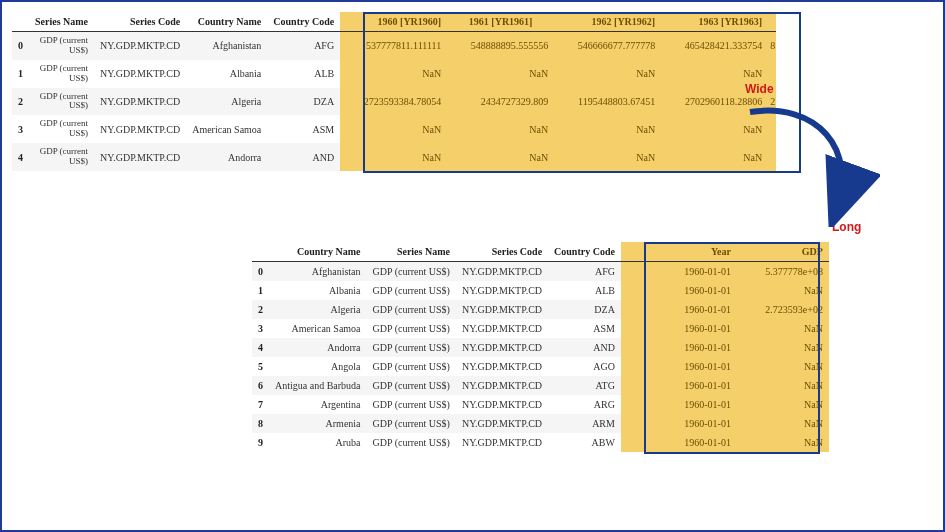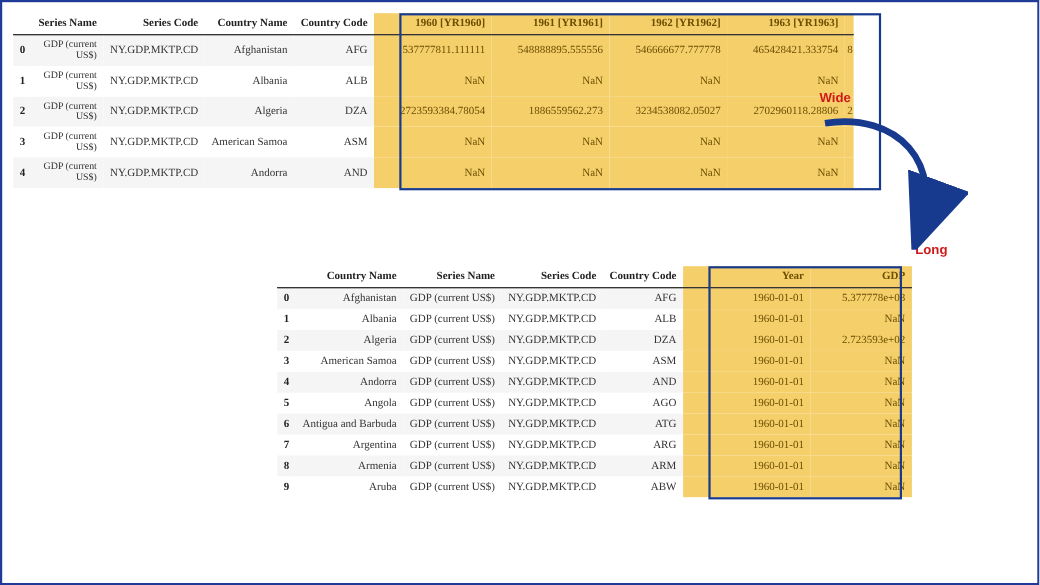--- a/index.html
+++ b/index.html
@@ -87,21 +87,21 @@
   <div class="wide-wrap">
     <table>
       <thead>
         <tr>
           <th class="idx"></th>
           <th style="text-align:right;width:50px;">Series Name</th>
           <th>Series Code</th>
           <th>Country Name</th>
           <th>Country Code</th>
           <th class="hl" style="width:95px;">1960 [YR1960]</th>
-          <th class="hl" style="width:95px;">1961 [YR1961]</th>
+          <th class="hl" style="width:95px;text-align:center;">1961 [YR1961]</th>
           <th class="hl" style="width:95px;">1962 [YR1962]</th>
           <th class="hl" style="width:95px;">1963 [YR1963]</th>
           <th class="hl" style="width:6px;padding:4px 1px;"></th>
         </tr>
       </thead>
       <tbody id="wide-body">
           <tr class="even">
             <td class="idx">0</td>
             <td class="series-name" style="white-space:normal;width:50px;">GDP (current US$)</td>
             <td>NY.GDP.MKTP.CD</td>
@@ -125,22 +125,22 @@
             <td class="hl">NaN</td>
             <td class="hl" style="padding:4px 1px;"></td>
           </tr>
           <tr class="even">
             <td class="idx">2</td>
             <td class="series-name" style="white-space:normal;width:50px;">GDP (current US$)</td>
             <td>NY.GDP.MKTP.CD</td>
             <td>Algeria</td>
             <td>DZA</td>
             <td class="hl">2723593384.78054</td>
-            <td class="hl">1886559562.273</td>
-            <td class="hl">3234538082.05027</td>
+            <td class="hl">2434727329.809</td>
+            <td class="hl">1195448803.67451</td>
             <td class="hl">2702960118.28806</td>
             <td class="hl" style="padding:4px 1px;">2</td>
           </tr>
           <tr>
             <td class="idx">3</td>
             <td class="series-name" style="white-space:normal;width:50px;">GDP (current US$)</td>
             <td>NY.GDP.MKTP.CD</td>
             <td>American Samoa</td>
             <td>ASM</td>
             <td class="hl">NaN</td>

